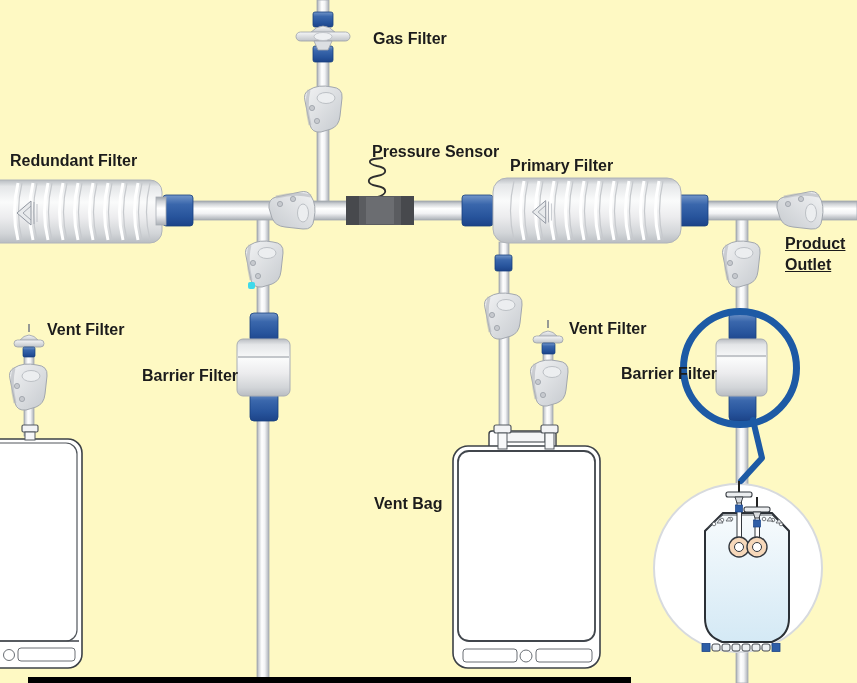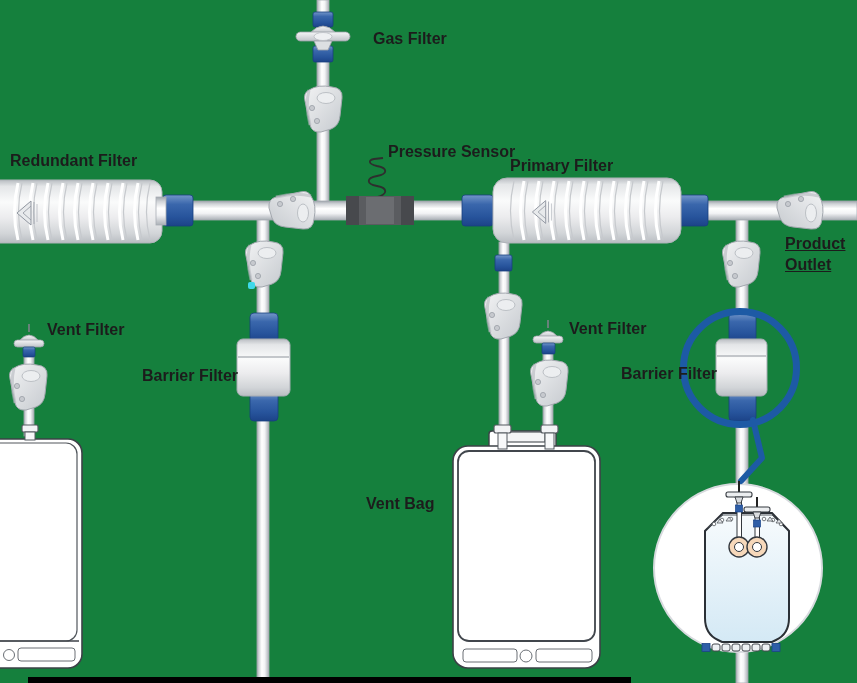--- a/index.html
+++ b/index.html
@@ -1,17 +1,17 @@
 <!DOCTYPE html>
 <html><head>
 <meta charset="utf-8">
 <style>
   html,body{margin:0;padding:0;background:#fff;}
   #stage{
-    position:relative;width:857px;height:683px;overflow:hidden;background:#15803d;
+    position:relative;width:857px;height:683px;overflow:hidden;background:#fef9c3;
     font-family:"Liberation Sans",sans-serif;
   }
   #stage svg{position:absolute;left:0;top:0;z-index:1;}
   .lbl{
     position:absolute;z-index:2;
     font:700 16px/20px "Liberation Sans",sans-serif;
     color:#1c1c1c;white-space:nowrap;letter-spacing:0;
   }
   .lbl.wrap{white-space:normal;line-height:21px;text-decoration:underline;}
 </style>
@@ -291,22 +291,22 @@
 
   <circle cx="740" cy="368" r="56.5" fill="none" stroke="#1d5aa5" stroke-width="7"></circle>
 
   <rect x="28" y="677" width="603" height="6" fill="#000000"></rect>
 
   <rect x="248" y="282" width="7" height="7" rx="2" fill="#3fd9ea"></rect>
 </svg>
 
 <div class="lbl" style="left:373px;top:29px">Gas Filter</div>
 <div class="lbl" style="left:10px;top:151px">Redundant Filter</div>
-<div class="lbl" style="left:388px;top:142px">Pressure Sensor</div>
+<div class="lbl" style="left:372px;top:142px">Pressure Sensor</div>
 <div class="lbl" style="left:510px;top:156px">Primary Filter</div>
 <div class="lbl wrap" style="left:785px;top:233px;width:70px">Product Outlet</div>
 <div class="lbl" style="left:47px;top:320px">Vent Filter</div>
 <div class="lbl" style="left:142px;top:366px">Barrier Filter</div>
 <div class="lbl" style="left:569px;top:319px">Vent Filter</div>
 <div class="lbl" style="left:621px;top:364px">Barrier Filter</div>
-<div class="lbl" style="left:366px;top:494px">Vent Bag</div>
+<div class="lbl" style="left:374px;top:494px">Vent Bag</div>
 
 </div>
 
 </body></html>

